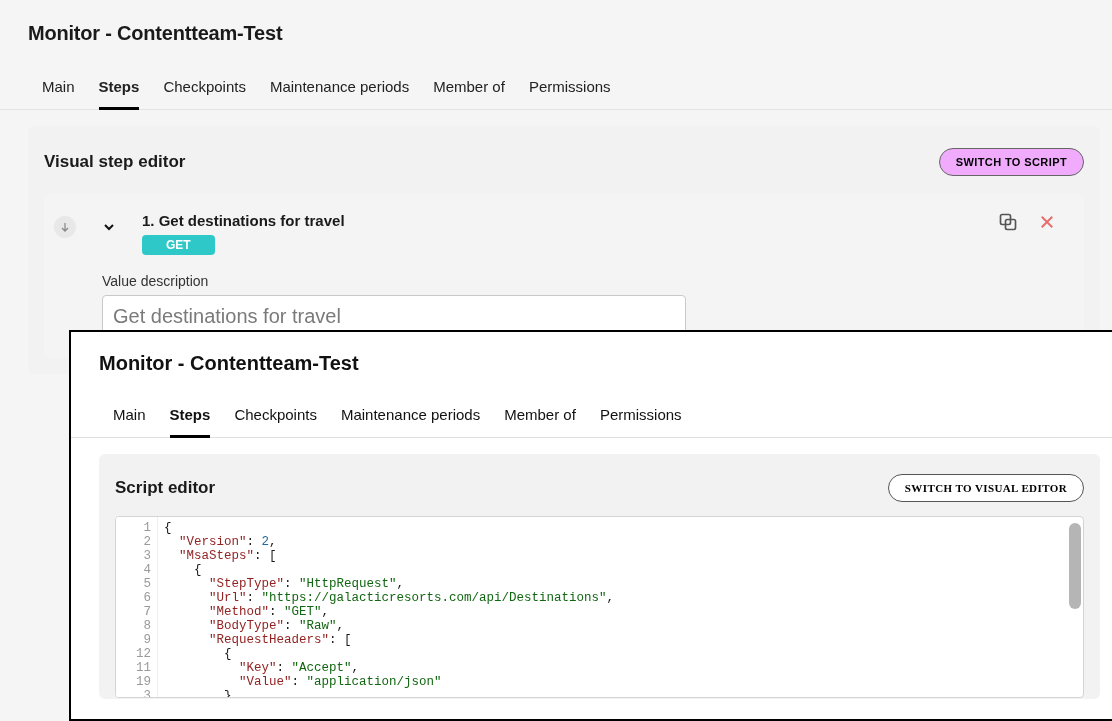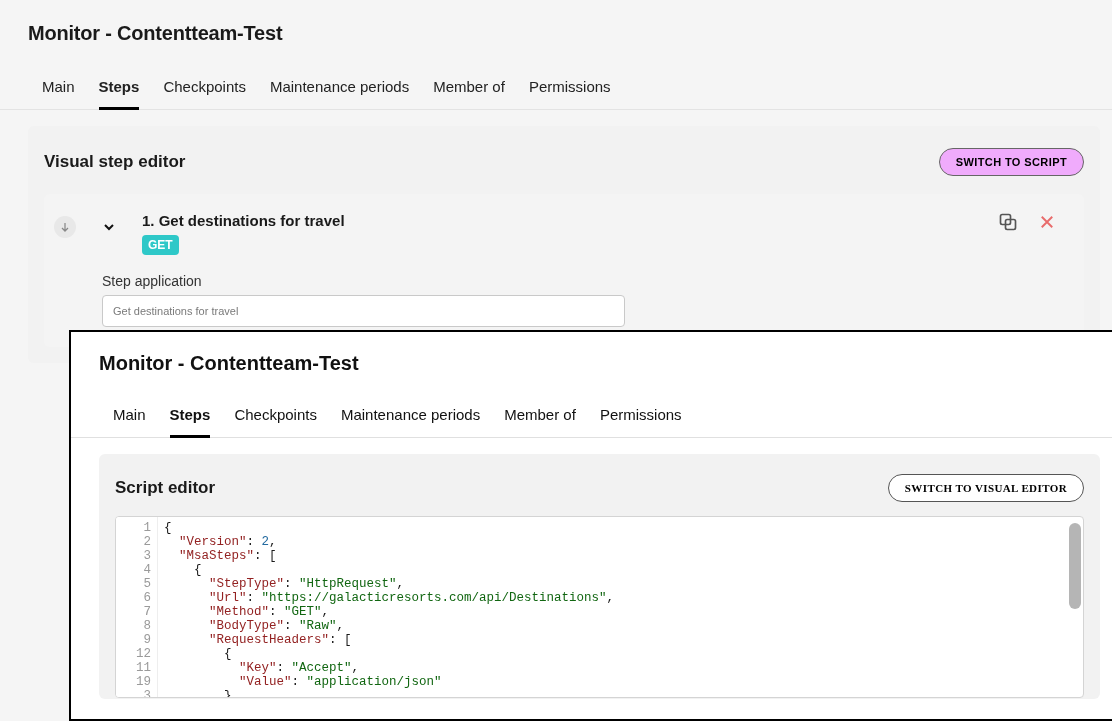--- a/index.html
+++ b/index.html
@@ -102,34 +102,34 @@
     }
     .method-line {
       margin-top: 6px;
       display: flex; align-items: center; gap: 8px;
     }
     .method-badge {
       background: #2ec8c8;
       color: #fff;
       font-size: 12px;
       font-weight: 700;
-      padding: 3px 6px;
+      padding: 3px 24px;
       border-radius: 4px;
     }
     .method-url { color: #8a8a8a; font-size: 14px; }
     .step-actions { display: flex; gap: 20px; align-items: center; margin-right: 8px; }
     .icon-btn { cursor: pointer; display: inline-flex; color:#4a4a4a; }
     .icon-btn.danger { color: #e86b6b; }
 
     .step-desc-lbl { font-size: 14px; color: #333; margin: 18px 0 6px 48px; }
     .desc-input {
       margin-left: 48px;
-      width: 523px;
+      width: 584px;
       padding: 9px 10px;
-      font-size: 11px;
+      font-size: 20px;
       color: #7a7a7a;
       background: #fff;
       border: 1px solid #c9c9c9;
       border-radius: 4px;
     }
 
     
     .panel2 {
       position: absolute;
       top: 330px;
@@ -269,21 +269,21 @@
               </svg>
           </span>
           <span class="icon-btn danger">
             <svg width="18" height="18" viewBox="0 0 24 24" fill="none" stroke="#e86b6b" stroke-width="2.5">
                 <path d="M5 5l14 14M19 5L5 19"></path>
               </svg>
           </span>
         </div>
       </div>
 
-      <div class="step-desc-lbl">Step application</div>
+      <div class="step-desc-lbl">Value description</div>
       <input class="desc-input" value="Get destinations for travel" style="">
     </div>
   </div>
 </div>
 
 <div class="panel2">
   <h1 class="title">Monitor - Contentteam-Test</h1>
 
   <div class="tabs2">
     <div class="tab2">Main</div>

